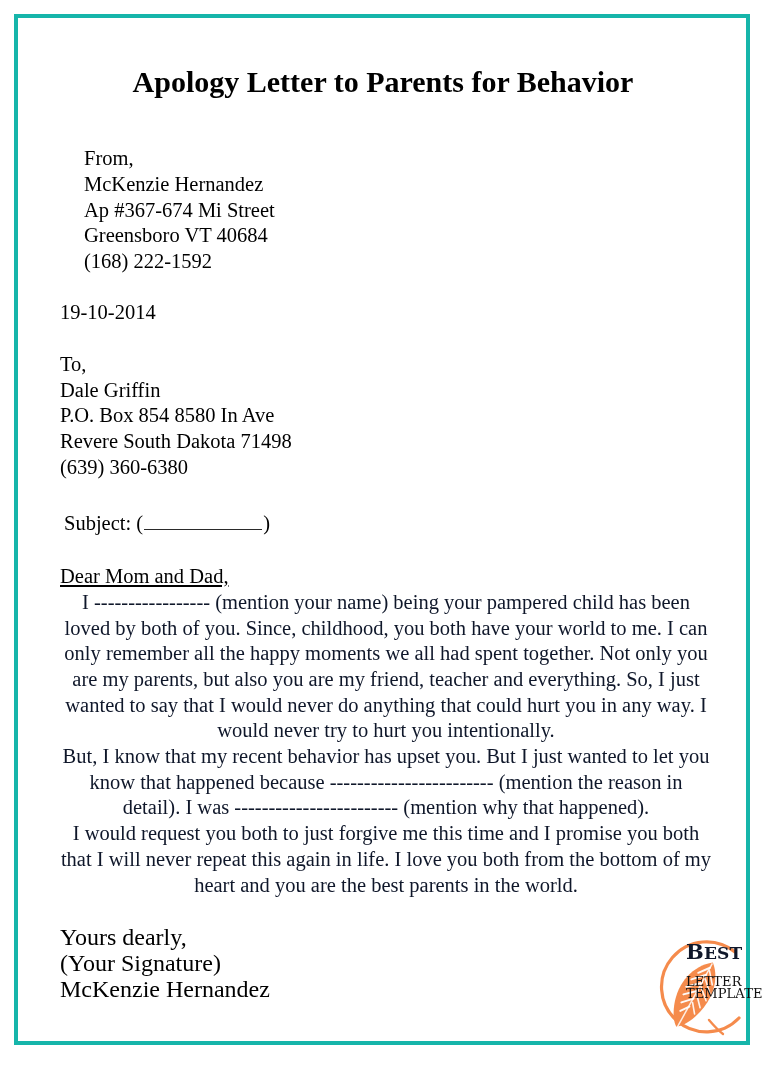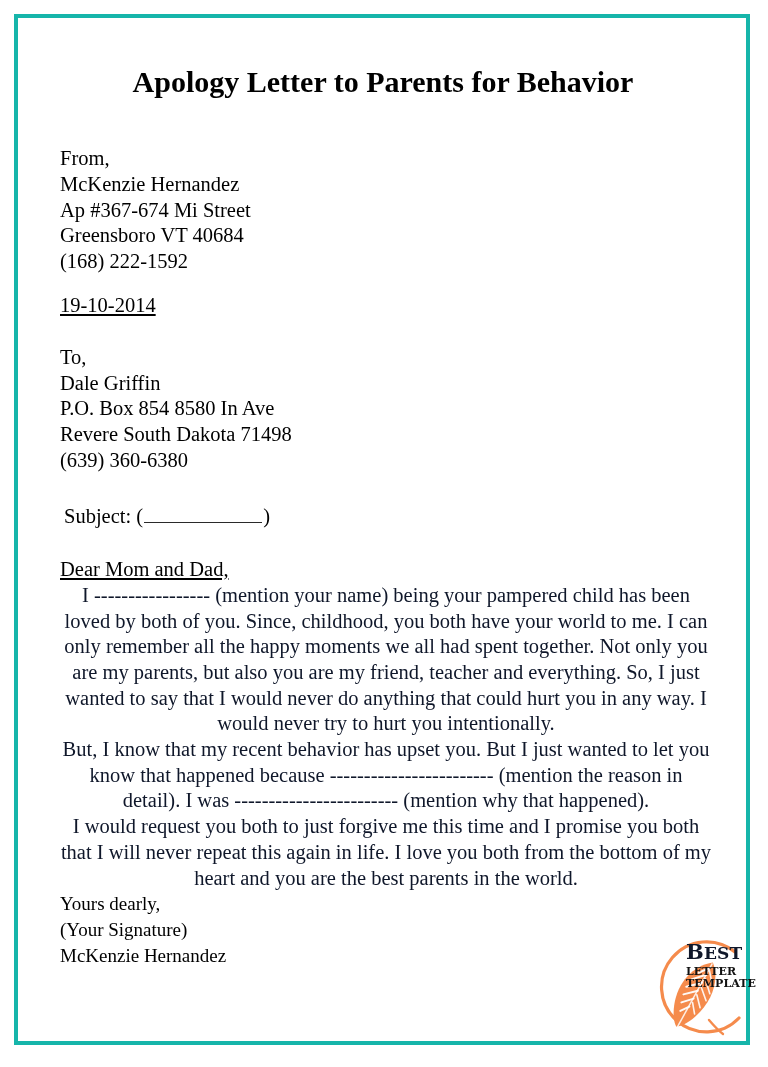--- a/index.html
+++ b/index.html
@@ -57,22 +57,22 @@
     line-height: 1.2;
   }
 
   .block {
     margin: 0;
     color: #000000;
     font-size: 20.5px;
     line-height: 25.8px;
   }
 
-  .sender-block { margin-top: 46px; }
-  .date-block   { margin-top: 18px; text-decoration: underline; }
+  .sender-block { margin-top: 46px; margin-left: 24px; }
+  .date-block   { margin-top: 25px; }
   .recipient-block { margin-top: 26px; }
 
   .subject-line {
     margin-top: 29px;
     padding-left: 4px;
     font-size: 20.5px;
     line-height: 25.8px;
     white-space: nowrap;
   }
   .subject-blank {
@@ -94,21 +94,22 @@
   .body-para {
     margin: 0;
     font-size: 20.5px;
     line-height: 25.7px;
     width: 652px;
     text-align: center;
     color: #0f172a;
   }
 
   .closing-block {
-    font-size: 19px;
+    margin-top: 27px;
+    font-size: 24px;
     line-height: 25.8px;
   }
 
   .line { display: block; white-space: pre; }
 
   
   .logo {
     position: absolute;
     left: 643px;
     top: 934px;
@@ -128,27 +129,27 @@
     font-weight: bold;
     color: #0f172a;
     font-size: 17px;
     letter-spacing: 0.2px;
     line-height: 17px;
     display: block;
   }
   .logo-best .cap { font-size: 21px; }
   .logo-sub {
     font-family: "DejaVu Serif", serif;
-    font-weight: bold;
+    font-weight: normal;
     color: #111111;
-    font-size: 11px;
+    font-size: 13px;
     letter-spacing: 0.1px;
     line-height: 12px;
     display: block;
-    margin-top: 4px;
+    margin-top: 14px;
   }
 </style>
 </head>
 <body>
 
 <div class="page">
 
   <div class="page-border" style="border-color: rgb(22, 181, 170);"></div>
 
   <div class="content">

